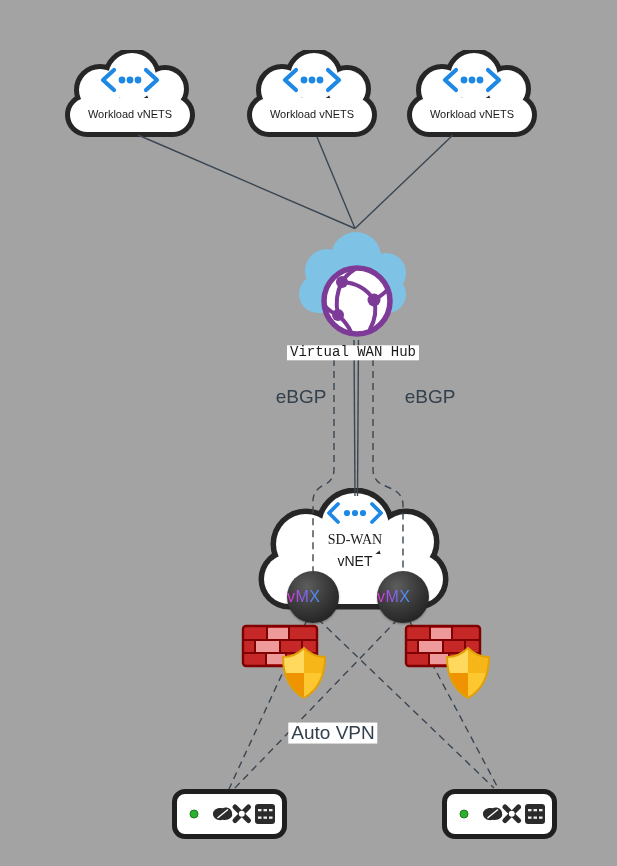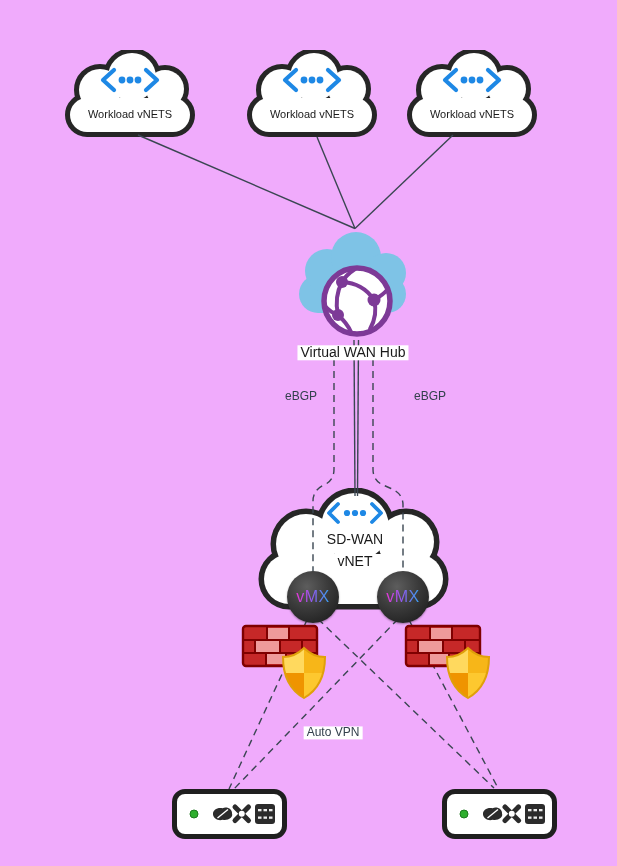--- a/index.html
+++ b/index.html
@@ -1,32 +1,32 @@
 <!DOCTYPE html>
 <html><head>
 <meta charset="utf-8">
 <style>
   html,body{margin:0;padding:0;background:#ffffff;}
   .canvas{
-    position:relative;width:617px;height:866px;background:#f0abfc;
+    position:relative;width:617px;height:866px;background:#a3a3a3;
     font-family:"Liberation Sans", sans-serif;overflow:hidden;
   }
   .abs{position:absolute;}
   .lbl{
     position:absolute;transform:translate(-50%,-50%);
     white-space:nowrap;color:#1a1a1a;text-align:center;line-height:1.1;
   }
   .lbl-sm{font-size:11px;}
   .lbl-md{font-size:14px;}
-  .lbl-lg{font-size:12px;color:#33404d;}
+  .lbl-lg{font-size:19px;color:#33404d;}
   .bg-white{background:#ffffff;padding:0 3px;}
   .vmx-circle{
     position:absolute;width:52px;height:52px;border-radius:50%;
     background:radial-gradient(circle at 38% 30%, #5d5d5d 0%, #3a3a3a 45%, #161616 100%);
-    display:flex;align-items:center;justify-content:center;
+    display:flex;align-items:center;justify-content:flex-start;
     box-shadow:0 1px 2px rgba(0,0,0,.35);
   }
   .vmx-text{
     font-size:16px;font-weight:400;letter-spacing:.5px;
     background:linear-gradient(90deg,#e835d8 0%,#8a5df0 50%,#35a3f0 100%);
     -webkit-background-clip:text;background-clip:text;color:transparent;
   }
   .appliance{
     position:absolute;width:115px;height:50px;box-sizing:border-box;
     border:5px solid #1f1f1f;border-radius:13px;background:#ffffff;
@@ -175,26 +175,26 @@
     <g fill="#7d3a97">
       <circle cx="27" cy="23" r="6"></circle>
         <circle cx="59" cy="41" r="6.5"></circle>
         <circle cx="23" cy="56" r="6"></circle>
     </g>
   </svg>
 
   <div class="lbl lbl-sm" style="left:130px;top:114px;">Workload vNETS</div>
   <div class="lbl lbl-sm" style="left:312px;top:114px;">Workload vNETS</div>
   <div class="lbl lbl-sm" style="left:472px;top:114px;">Workload vNETS</div>
-  <div class="lbl lbl-md bg-white" style="left:353px;top:353px;">Virtual WAN Hub</div>
+  <div class="lbl lbl-md bg-white" style="left:353px;top:353px;font-family:Liberation Mono, monospace;">Virtual WAN Hub</div>
 
   <div class="lbl lbl-lg" style="left:301px;top:397px;">eBGP</div>
   <div class="lbl lbl-lg" style="left:430px;top:397px;">eBGP</div>
 
-  <div class="lbl lbl-md" style="left:355px;top:540px;">SD-WAN</div>
+  <div class="lbl lbl-md" style="left:355px;top:540px;font-family:Liberation Serif, serif;">SD-WAN</div>
   <div class="lbl lbl-md" style="left:355px;top:562px;text-align:right;">vNET</div>
 
   <div class="vmx-circle" style="left:287px;top:571px;">
     <span class="vmx-text">vMX</span>
   </div>
   <div class="vmx-circle" style="left:377px;top:571px;">
     <span class="vmx-text">vMX</span>
   </div>
 
   <svg class="abs" style="left:240px;top:624px;" width="92" height="78" viewBox="0 0 92 78">

